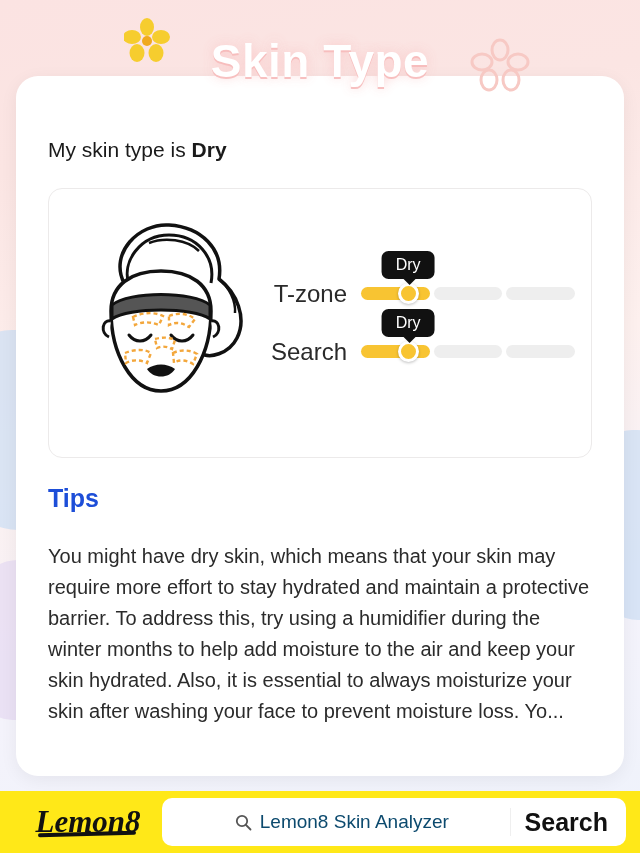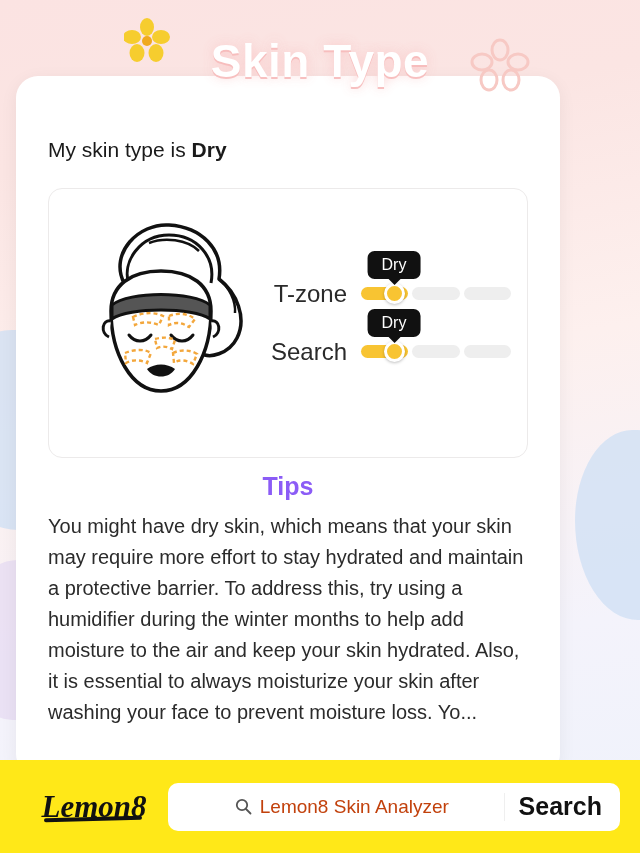--- a/index.html
+++ b/index.html
@@ -41,21 +41,21 @@
     position: absolute;
     z-index: 6;
   }
   .flower-left { left: 124px; top: 18px; }
   .flower-right { left: 470px; top: 38px; }
 
   
   .card {
     position: absolute;
     left: 16px; top: 76px;
-    width: 544px; height: 700px;
+    width: 608px; height: 700px;
     background: #ffffff;
     border-radius: 22px;
     box-shadow: 0 4px 18px rgba(0,0,0,0.06);
     padding: 0 32px;
     z-index: 4;
   }
   .skin-type-line {
     margin-top: 62px;
     font-size: 21px;
     color: #1a1a1a;
@@ -121,42 +121,41 @@
     content: "";
     position: absolute;
     left: 50%; bottom: -6px;
     margin-left: -6px;
     border-left: 7px solid transparent;
     border-right: 7px solid transparent;
     border-top: 7px solid #111111;
   }
 
   .tips-title {
-    margin-top: 14px;
+    margin-top: 26px;
     font-size: 25px;
     font-weight: bold;
-    color: #8b5cf6;
-    text-align: center;
+    color: #1d4ed8;
   }
   .tips-body {
-    margin-top: 10px;
+    margin-top: 28px;
     font-size: 20px;
     line-height: 31px;
     color: #2b2b2b;
   }
 
   
   .bottom-bar {
     position: absolute;
     left: 0; bottom: 0;
-    width: 640px; height: 93px;
+    width: 640px; height: 62px;
     background: #ffe818;
     display: flex;
     align-items: center;
-    padding: 0 20px;
+    padding: 0 14px;
     z-index: 10;
   }
   .logo {
     font-family: "Liberation Serif", serif;
     font-weight: bold;
     font-style: italic;
     font-size: 31px;
     color: #111111;
     width: 148px;
     text-align: center;
@@ -178,21 +177,21 @@
     display: flex;
     align-items: center;
     padding: 0 12px;
   }
   .search-field {
     flex: 1;
     display: flex;
     align-items: center;
     justify-content: center;
     gap: 8px;
-    color: #c2410c;
+    color: #0c4a6e;
     font-size: 19px;
   }
   .search-btn {
     font-size: 25px;
     font-weight: bold;
     color: #111;
     padding-left: 14px;
     padding-right: 6px;
     border-left: 1px solid #efefef;
     height: 28px;

